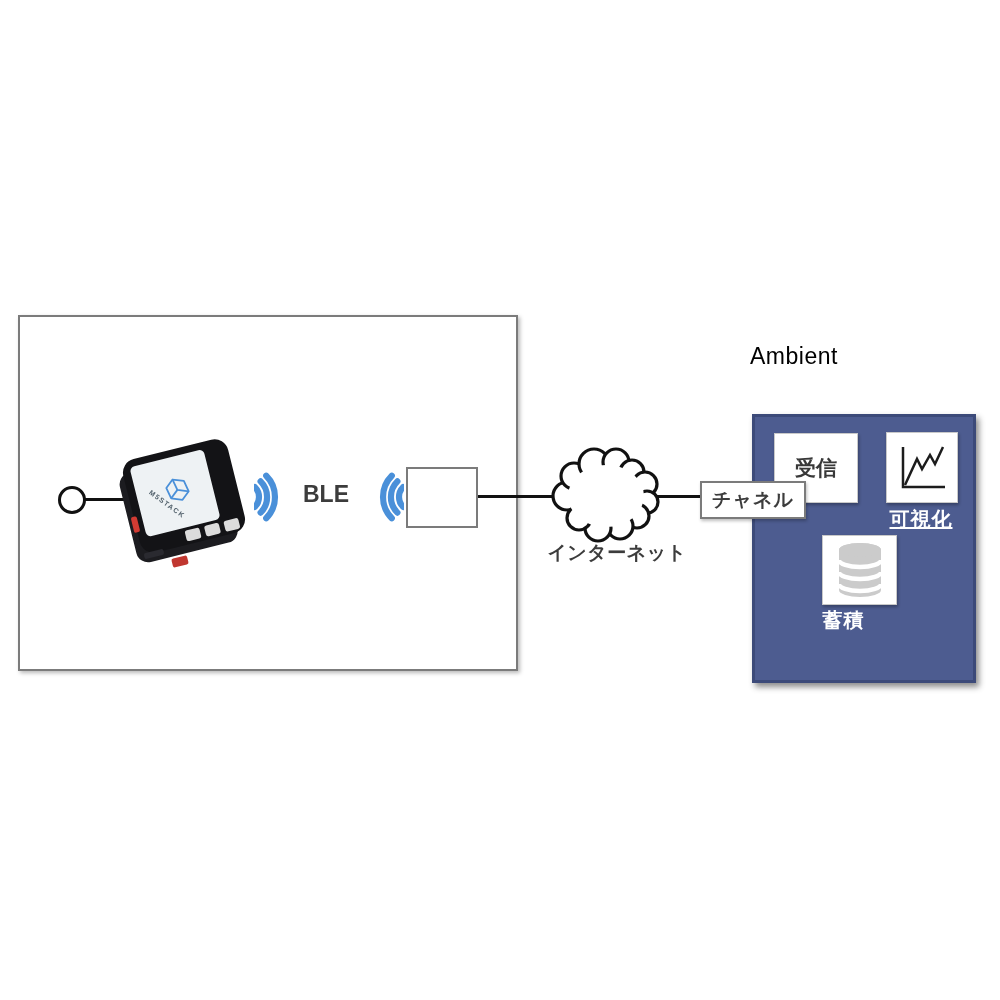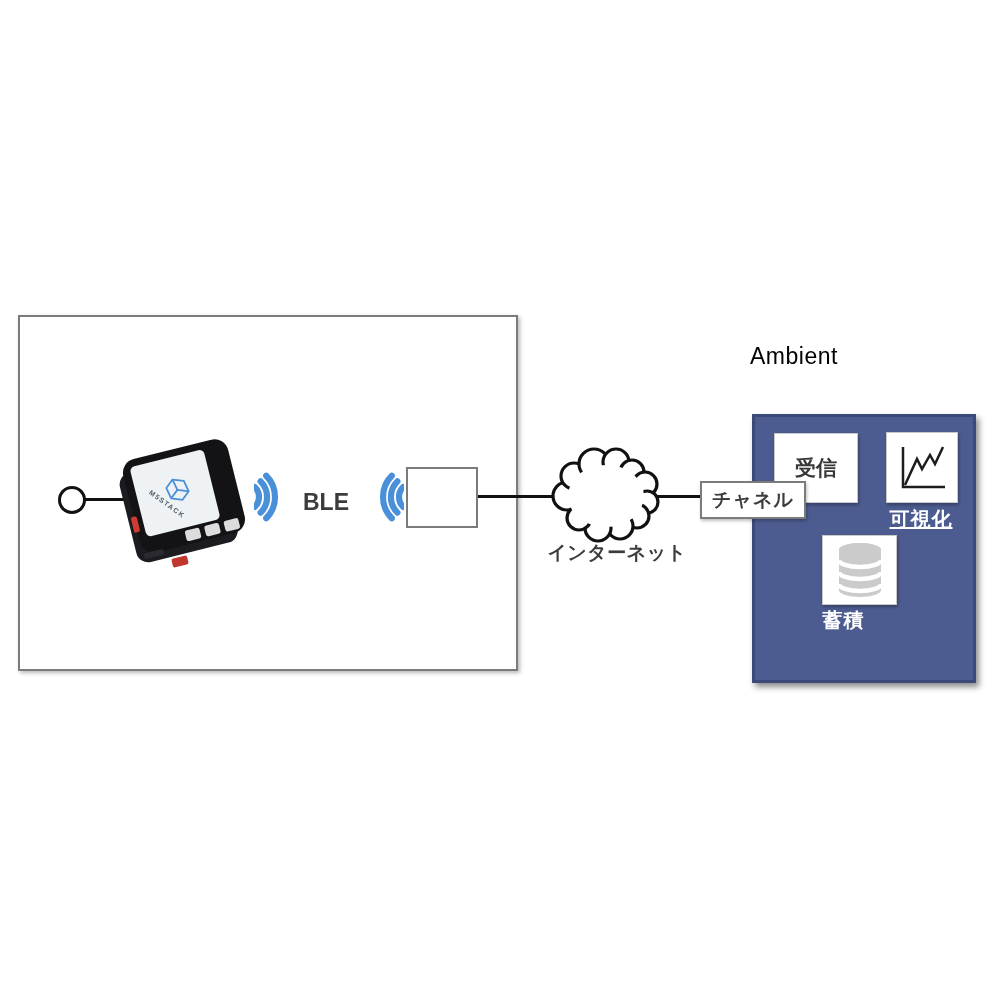--- a/index.html
+++ b/index.html
@@ -9,21 +9,21 @@
 
   
   .outer-box{left:18px;top:315px;width:496px;height:352px;background:#fff;
              border:2px solid #7b7b7b;box-shadow:2px 2px 4px rgba(0,0,0,.28);}
 
   
   .jp-label{font-size:19px;font-weight:600;color:#3c3c3c;text-align:center;line-height:27px;letter-spacing:.5px;}
   .sensor-label{left:14px;top:412px;width:146px;}
   .pi-label{left:338px;top:562px;width:152px;font-size:20px;font-weight:600;line-height:27px;text-align:center;}
   .internet-label{left:538px;top:539px;width:158px;}
-  .ble-label{left:293px;top:481px;width:66px;text-align:center;font-size:23px;font-weight:600;color:#3c3c3c;margin-top:8px;}
+  .ble-label{left:293px;top:481px;width:66px;text-align:center;font-size:23px;font-weight:600;color:#3c3c3c;}
 
   
   .terminal-circle{left:58px;top:486px;width:22px;height:22px;border:3px solid #111;border-radius:50%;background:#fff;}
   .wire{background:#111;height:3px;}
   .wire-a{left:84px;top:498px;width:44px;}
   .wire-b{left:476px;top:495px;width:82px;}
   .wire-c{left:652px;top:495px;width:52px;}
 
   
   .m5{left:112px;top:438px;width:140px;height:130px;}

